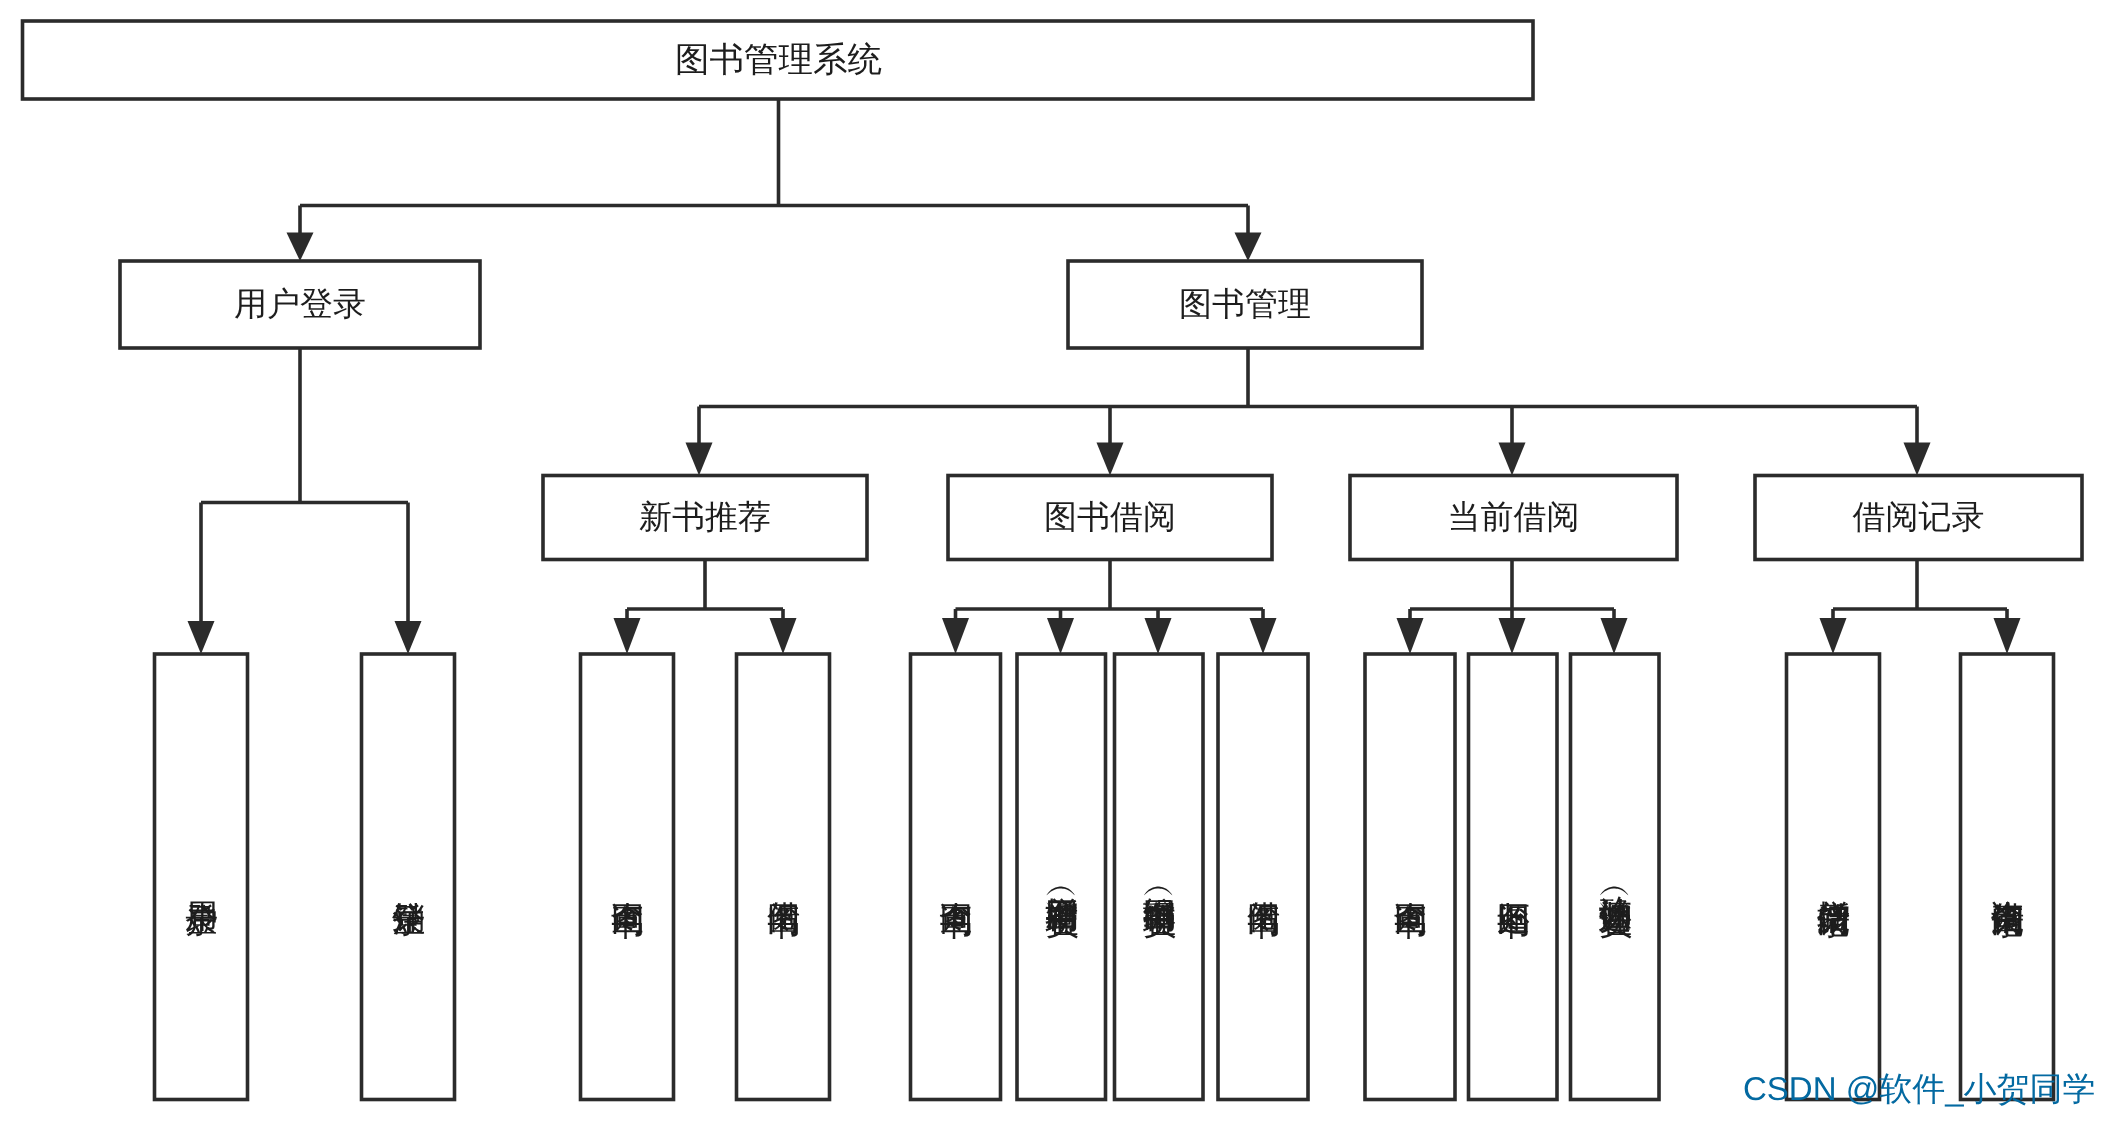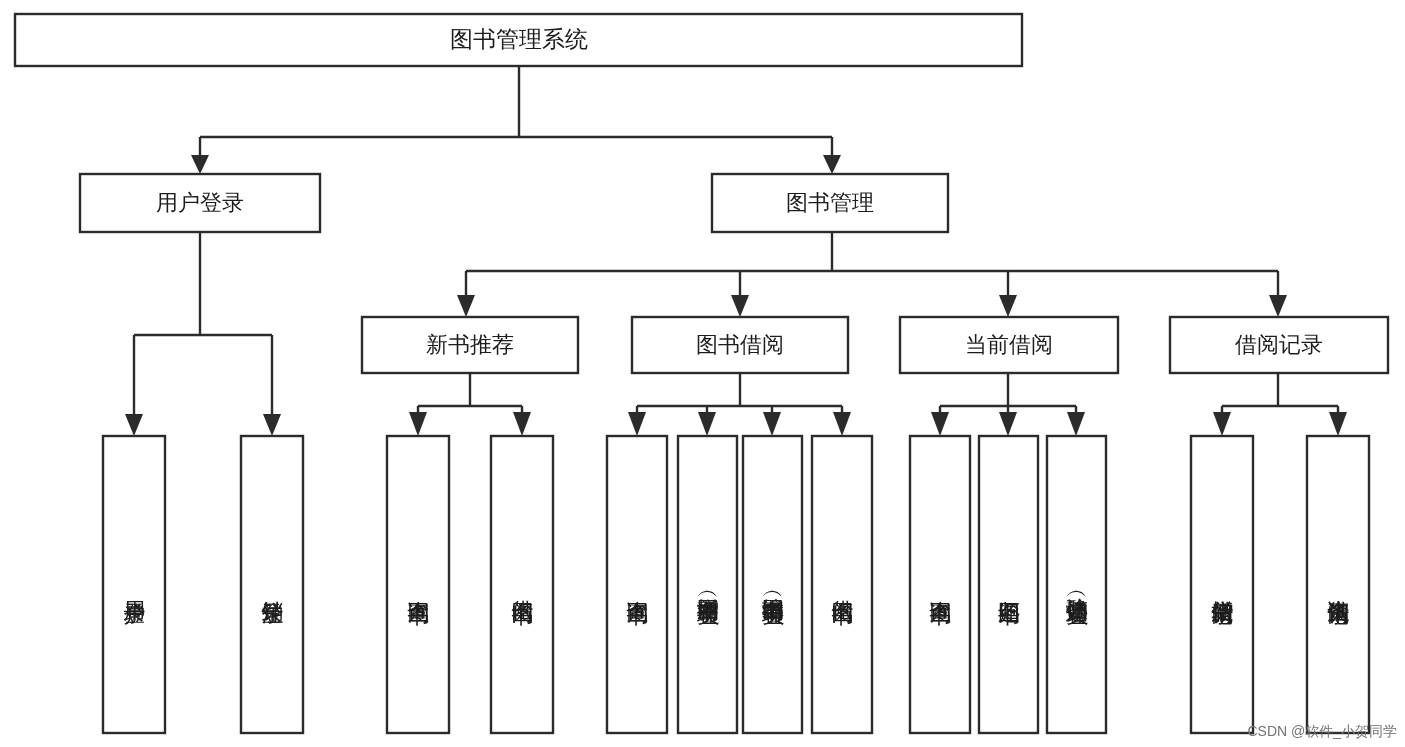--- a/index.html
+++ b/index.html
@@ -69,22 +69,22 @@
     color: #1d1d1d;
     letter-spacing: 1px;
     white-space: nowrap;
     text-align: center;
   }
   .watermark {
     position: absolute;
     right: 8px;
     bottom: 6px;
     font-family: "Liberation Sans", "DejaVu Sans", sans-serif;
-    font-size: 14px;
-    color: #737373;
+    font-size: 22px;
+    color: #0369a1;
     white-space: nowrap;
     pointer-events: none;
   }
 </style>
 </head>
 <body>
 
 <div id="diagram-root">
 
   <svg class="diagram-canvas" viewBox="0 0 1405 747" xmlns="http://www.w3.org/2000/svg">

